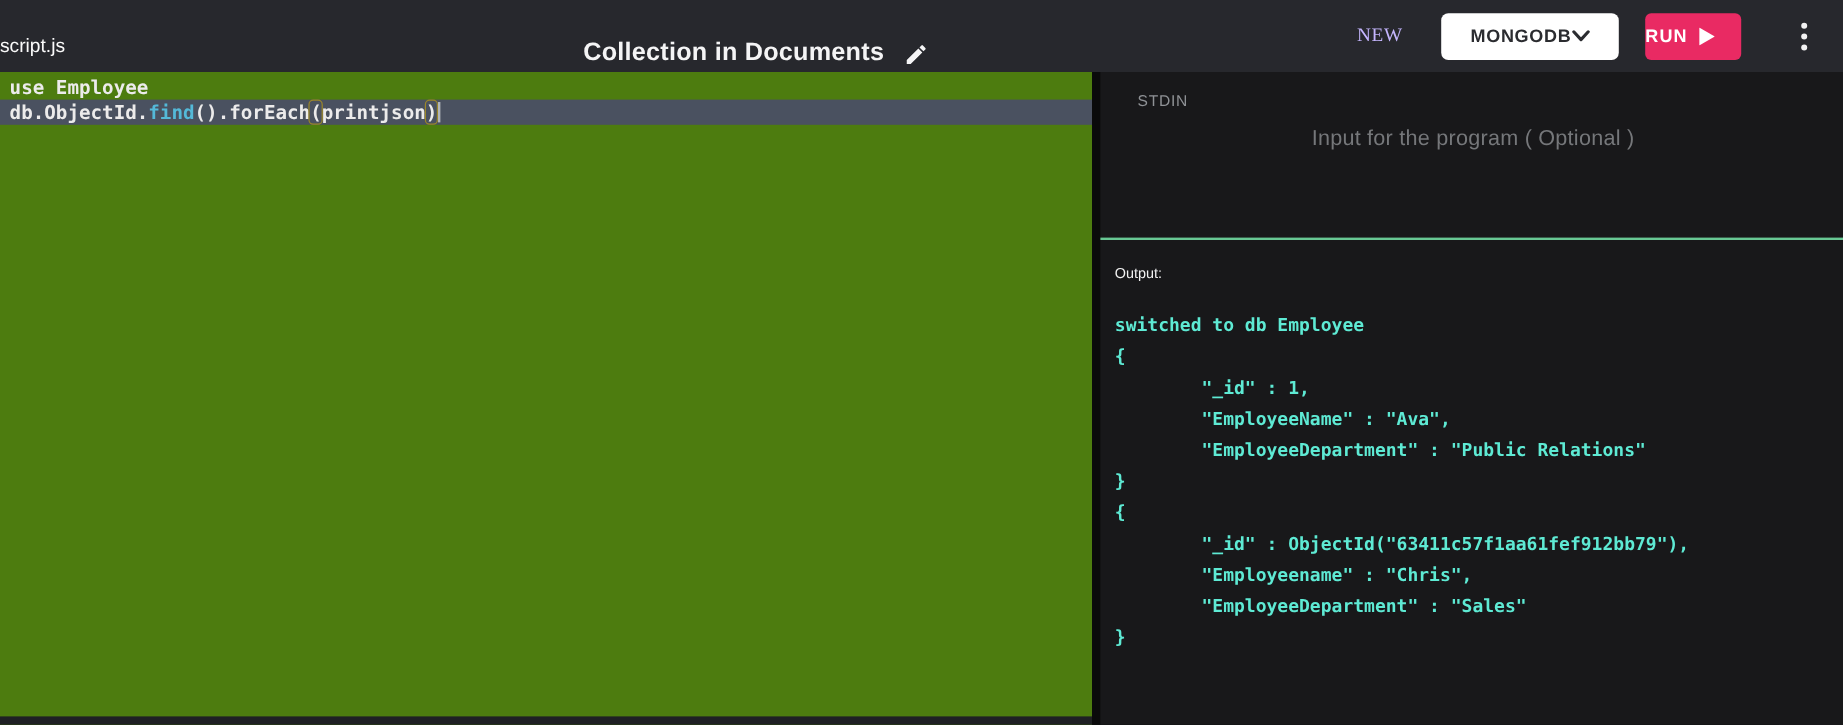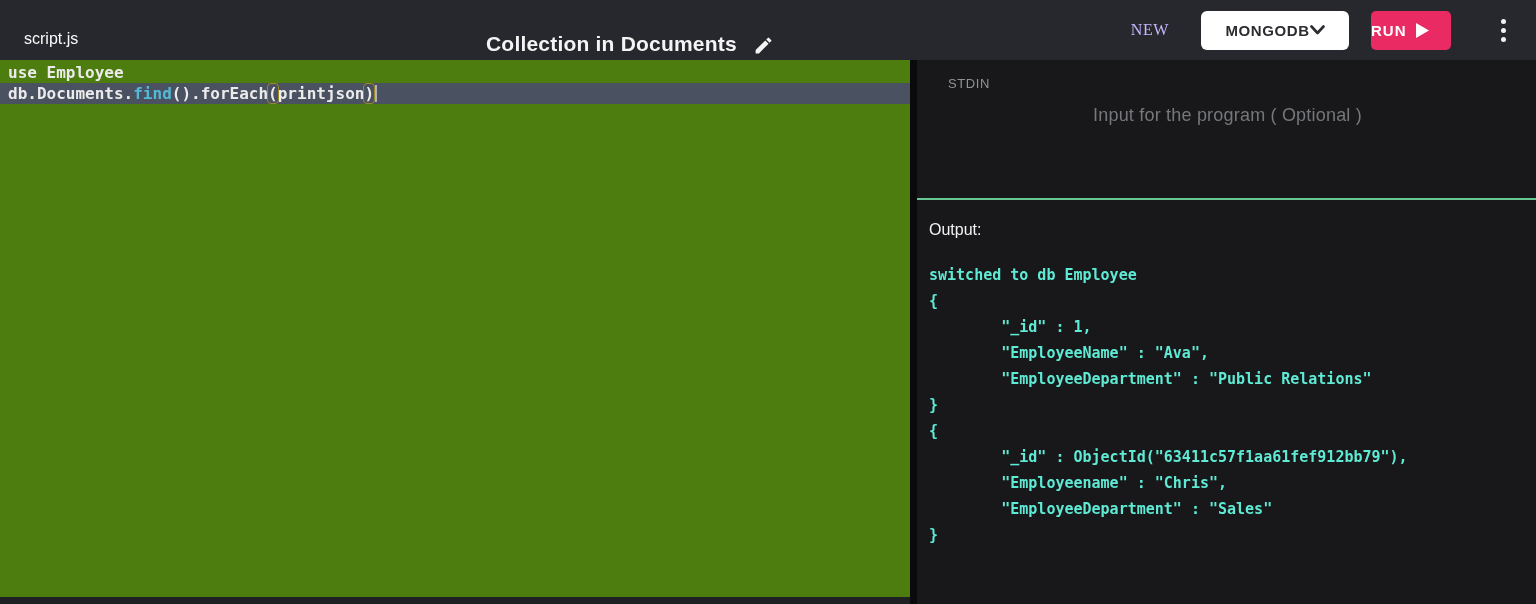--- a/index.html
+++ b/index.html
@@ -9,21 +9,21 @@
     font-family:"Liberation Sans", sans-serif;
   }
 
   
   .header {
     position:relative; height:60px; flex:0 0 60px;
     background:#27282d; color:#f4f4f5;
   }
   .tab {
     position:absolute; left:0; top:0; width:157px; height:77px;
-    display:flex; align-items:center; padding-left:24px; cursor:pointer;
+    display:flex; align-items:center; cursor:pointer;
   }
   .tab-label { font-size:16px; color:#fafafa; }
   .tab-underline {
     position:absolute; left:3px; bottom:0; width:154px; height:4px;
     background:#f5f5f5; border-radius:1px;
   }
   .title-wrap {
     position:absolute; left:486px; top:0; height:56px;
     display:flex; align-items:flex-end; gap:16px;
   }
@@ -81,21 +81,21 @@
   .stdin-section { height:138px; flex:0 0 138px; padding:16px 16px 0 18px; display:flex; flex-direction:column; }
   .stdin-label { font-size:13px; color:#8f9296; letter-spacing:0.6px;margin-left:13px; }
   .stdin-input {
     margin-top:14px; flex:1; background:transparent; border:none; outline:none;
     resize:none; font-family:"Liberation Sans", sans-serif; font-size:18px;
     color:#fef9c3; letter-spacing:0.2px;text-align:center;
   }
   .stdin-input::placeholder { color:#75777a; opacity:1; }
   .green-rule { height:2px; flex:0 0 2px; background:var(--accent_green,#68c894); }
   .output-section { flex:1; padding:21px 10px 0 12px; overflow:hidden; }
-  .output-label { font-size:16px; color:#f2f2f2; }
+  .output-label { font-size:12px; color:#f2f2f2; }
   .output-pre {
     margin-top:23px; font-family:"DejaVu Sans Mono", monospace; font-size:15px;
     font-weight:700; line-height:26px; color:#5eead4; white-space:pre;
   }
 </style>
 </head>
 <body>
 
 <div class="app">
 
@@ -142,21 +142,21 @@
         <span class="dot"></span>
         <span class="dot"></span>
       </button>
     </div>
   </div>
 
   <div class="main">
 
     <div class="editor">
       <div class="code-line"><span>use Employee</span></div>
-      <div class="code-line active"><span>db.Documents.</span><span class="kw">find</span><span>().forEach</span><span class="bracket-match">(</span><span>printjson</span><span class="bracket-match">)</span><span class="caret"></span></div>
+      <div class="code-line active"><span>db.ObjectId.</span><span class="kw">find</span><span>().forEach</span><span class="bracket-match">(</span><span>printjson</span><span class="bracket-match">)</span><span class="caret"></span></div>
       <div class="editor-hscroll"></div>
     </div>
 
     <div class="divider"></div>
 
     <div class="right-panel">
       <div class="stdin-section">
         <div class="stdin-label">STDIN</div>
         <textarea class="stdin-input" placeholder="Input for the program ( Optional )" style=""></textarea>
       </div>

